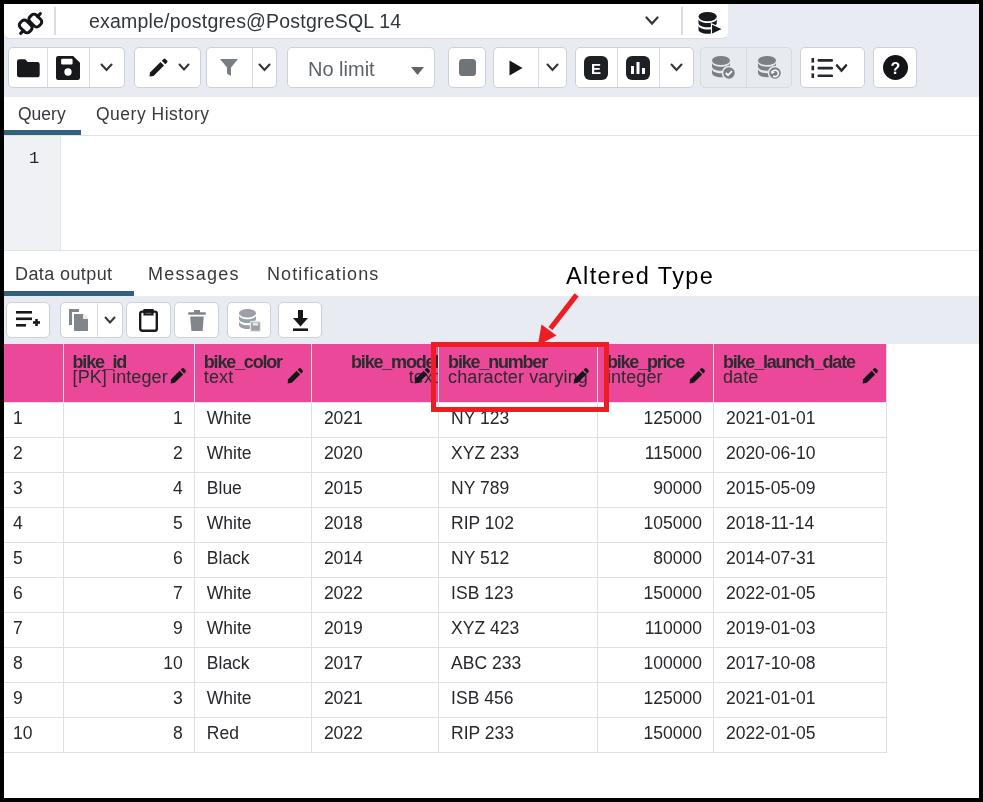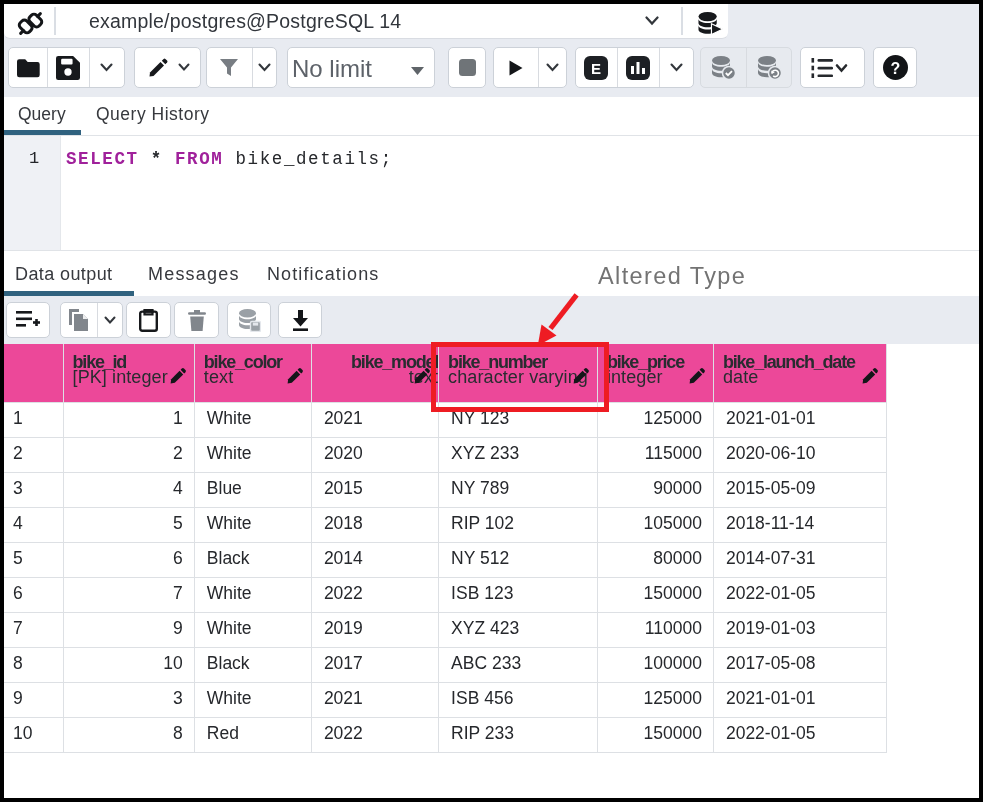--- a/index.html
+++ b/index.html
@@ -43,21 +43,21 @@
 table tr:first-child th{border-top:none;}
 table td:first-child, table th:first-child{border-left:none;}
 .hname{font-weight:bold;color:#292c30;margin:10.5px 0 0 9px;font-size:18px;letter-spacing:-1.2px;line-height:14.5px;}
 .htype{color:#292c30;margin:0 0 0 9px;font-size:18px;letter-spacing:0.1px;line-height:16.5px;}
 .pencil{position:absolute;right:8px;top:24px;}
 .num{text-align:right;padding-right:11px;}
 .txt{text-align:left;padding-left:12px;}
 .rn{text-align:left;padding-left:9px;color:#26282c;}
 
 #redbox{left:427px;top:338px;width:178px;height:70px;border:5px solid #ee1c23;}
-#redtext{left:562px;top:259px;font-size:23.5px;color:#737373;letter-spacing:1.4px;margin-left:32px;}
+#redtext{left:562px;top:259px;font-size:23.5px;color:#000000;letter-spacing:1.4px;}
 </style>
 </head>
 <body>
 <div id="frame">
   <div class="abs" id="topbar"></div>
   <div class="abs" id="connbox"></div>
   <div class="vsep" style="left:50px;top:3px;height:28px;"></div>
   <div class="vsep" style="left:677px;top:3px;height:28px;"></div>
   <div class="abs" id="conntext">example/postgres@PostgreSQL 14</div>
   <svg class="abs" style="left:12px;top:5px" width="29" height="29" viewBox="0 0 26 26" id="plugicon">
@@ -117,21 +117,21 @@
             <path d="M1 1 h18 l-7 8.5 V18 l-4-2.5 V9.5 Z" fill="#787d83"></path>
           </svg>
         </div>
       <div class="cell" style="width:25px;">
           <svg width="13" height="9" viewBox="0 0 13 9">
             <path d="M1.5 1.5 L6.5 7 L11.5 1.5" fill="none" stroke="#33373c" stroke-width="2.1" stroke-linecap="round"></path>
           </svg>
         </div>
     </div>
     <div class="btn" style="left:283px;width:148px;">
-      <div style="margin-left:4px;margin-top:3px;font-size:24px;color:#5d6269;">No limit</div>
+      <div style="margin-left:20px;margin-top:3px;font-size:20px;color:#5d6269;">No limit</div>
       <svg style="position:absolute;left:123px;top:19px;" width="13" height="8" viewBox="0 0 13 8">
           <polygon points="0,0 13,0 6.5,8" fill="#5f6469"></polygon>
         </svg>
     </div>
     <div class="btn" style="left:444px;width:38px;">
       <div class="cell" style="width:38px;">
           <svg width="17" height="17" viewBox="0 0 17 17">
             <rect x="0" y="0" width="17" height="17" rx="3.5" fill="#6f7478"></rect>
           </svg>
         </div>
@@ -213,21 +213,20 @@
     </div>
   </div>
   <div class="abs" id="qtabs"></div>
   <div class="tabtext" style="left:14px;top:100px;">Query</div>
   <div class="tabtext" style="left:92px;top:100px;letter-spacing:0.5px;">Query History</div>
   <div class="underline" style="left:0;top:126px;width:77px;"></div>
 
   <div class="abs" id="editor"></div>
   <div class="abs" id="gutter"></div>
   <div class="abs" id="lnum">1</div>
-  <div class="abs" id="code"><span class="kw">SELECT</span> * <span class="kw">FROM</span> <span style="font-weight:normal">bike_details;</span></div>
 
   <div class="abs" id="dtabs"></div>
   <div class="dtabtext" style="left:11px;top:260px;text-align:right;">Data output</div>
   <div class="dtabtext" style="left:144px;top:260px;letter-spacing:1.2px;">Messages</div>
   <div class="dtabtext" style="left:263px;top:260px;letter-spacing:1.1px;">Notifications</div>
   <div class="underline" style="left:0;top:287px;width:130px;"></div>
 
   <div class="abs" id="dtoolbar">
     <div class="dbtn" style="left:2px;width:44px;justify-content:center;">
       <svg width="24" height="22" viewBox="0 0 24 22">
@@ -401,21 +400,21 @@
             <td class="num">110000</td>
             <td class="txt">2019-01-03</td>
           </tr>
       <tr>
             <td class="rn">8</td>
             <td class="num">10</td>
             <td class="txt">Black</td>
             <td class="txt">2017</td>
             <td class="txt">ABC 233</td>
             <td class="num">100000</td>
-            <td class="txt">2017-05-08</td>
+            <td class="txt">2017-10-08</td>
           </tr>
       <tr>
             <td class="rn">9</td>
             <td class="num">3</td>
             <td class="txt">White</td>
             <td class="txt">2021</td>
             <td class="txt">ISB 456</td>
             <td class="num">125000</td>
             <td class="txt">2021-01-01</td>
           </tr>

